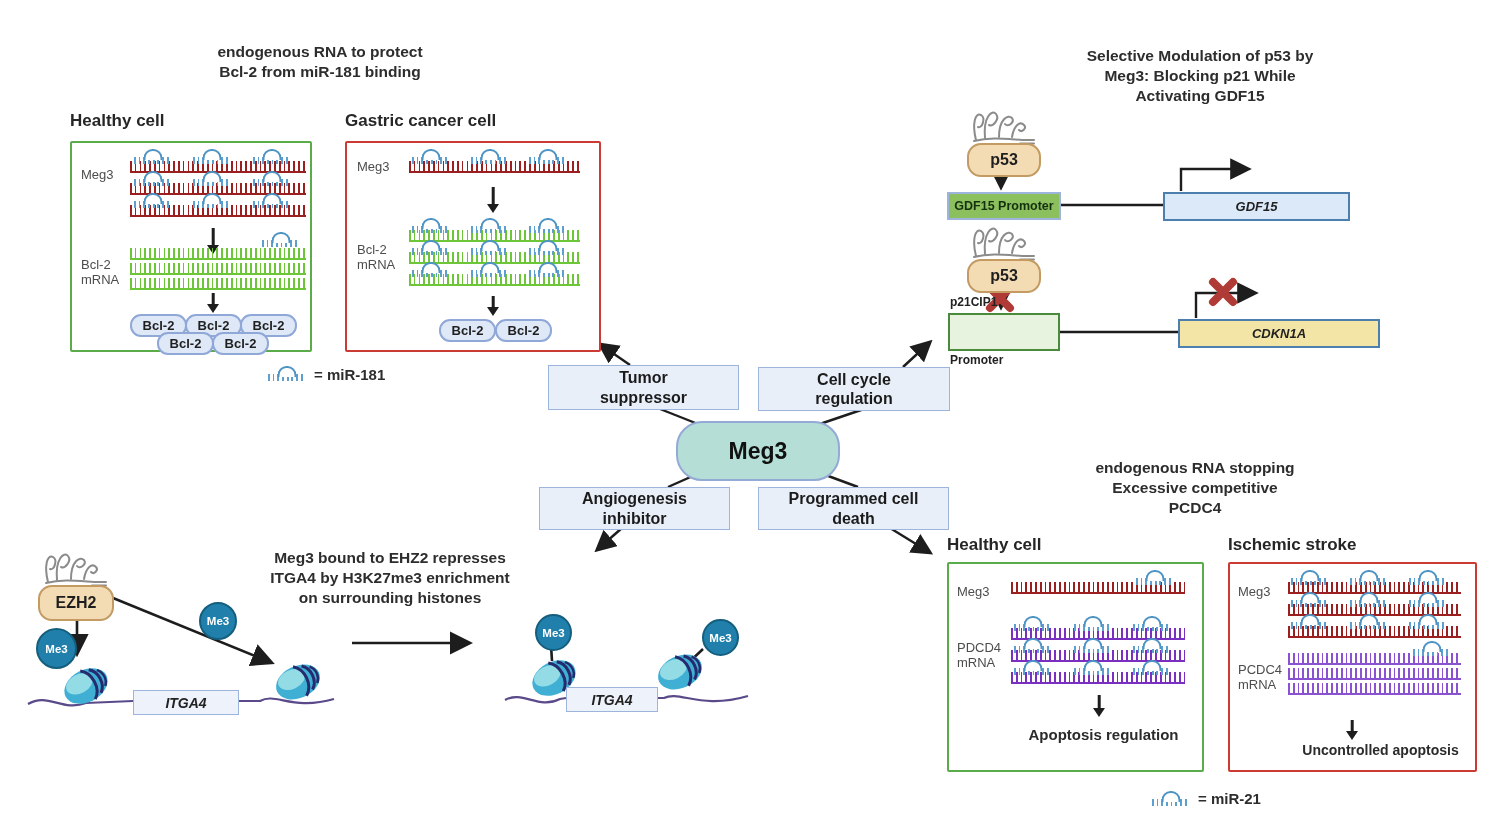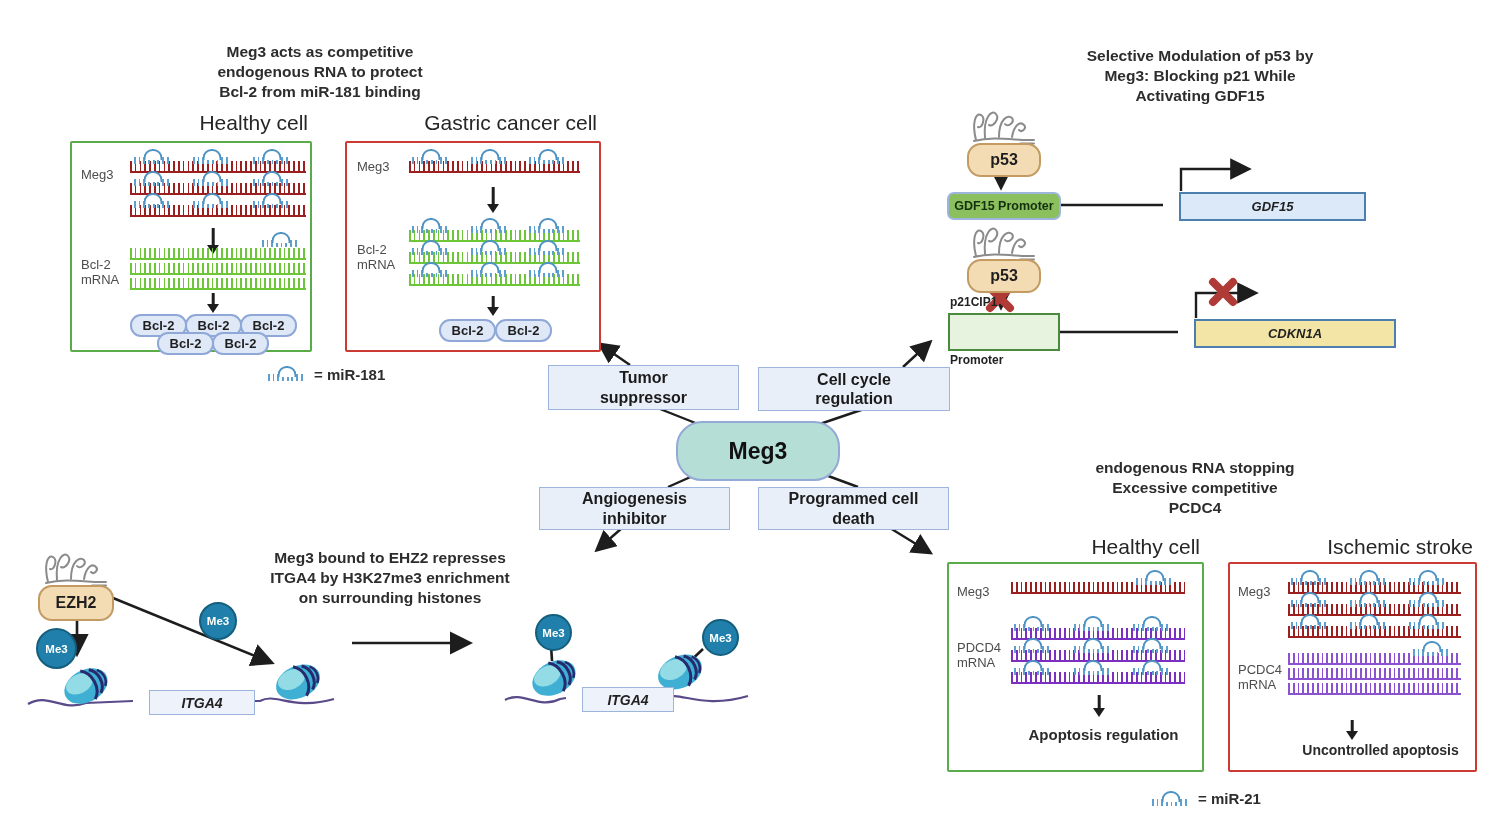--- a/index.html
+++ b/index.html
@@ -1,19 +1,19 @@
 <!DOCTYPE html>
 <html><head>
 <meta charset="utf-8">
 <style>
   html,body{margin:0;padding:0;background:#fff;}
   .canvas{position:relative;width:1507px;height:829px;background:#ffffff;overflow:hidden;
           font-family:"Liberation Sans",sans-serif;}
   .ttl{position:absolute;font-weight:bold;color:#2d2d2d;text-align:center;line-height:1.3;font-size:15.5px;}
-  .hdr{position:absolute;font-weight:normal;color:#262626;text-align:right;font-size:21px;}
+  .hdr{position:absolute;font-weight:bold;color:#262626;text-align:left;font-size:17px;}
   .cellbox{position:absolute;border-radius:2px;background:#fff;}
   .green-border{border:2.5px solid #5aac4a;}
   .red-border{border:2.5px solid #cc3b33;}
   .lbl{position:absolute;color:#4d4d4d;font-size:13px;line-height:1.18;}
   .strands{position:absolute;}
   .srow{position:relative;}
   .strand{position:absolute;left:0;right:0;bottom:0;height:10px;border-bottom:2.6px solid var(--sc);
           background:repeating-linear-gradient(90deg,var(--sc) 0 1.7px,transparent 1.7px 4.8px);}
   .mir{position:absolute;top:0;width:38px;height:13px;}
   .mir::before{content:'';position:absolute;left:0;right:0;bottom:0;height:7px;
@@ -33,21 +33,21 @@
         align-items:center;justify-content:center;font-weight:bold;font-size:23px;color:#111;}
   .tanpill{position:absolute;background:#f3dcb4;border:2px solid #c29a62;border-radius:14px;display:flex;
         align-items:center;justify-content:center;font-weight:bold;font-size:16px;color:#1e1e1e;}
   .me3{position:absolute;border-radius:50%;background:#2180ab;border:2px solid #145e7e;color:#fff;font-weight:bold;
         font-size:11.5px;display:flex;align-items:center;justify-content:center;}
   .promoter-green{position:absolute;background:#8cbf5e;border:2px solid #9db5dd;display:flex;align-items:center;
         justify-content:center;font-weight:bold;font-size:12.5px;color:#14310e;text-align:center;}
   .promoter-light{position:absolute;background:#e7f3df;border:2px solid #4a8a3c;display:flex;flex-direction:column;
         align-items:flex-start;justify-content:center;font-weight:bold;font-size:12px;color:#222;line-height:1.15;text-align:center;gap:44px;}
   .genebox{position:absolute;display:flex;align-items:center;justify-content:center;font-weight:bold;
-        font-style:italic;font-size:13px;color:#222;margin-left:16px;}
+        font-style:italic;font-size:13px;color:#222;}
   .gene-blue{background:#dbe9f8;border:2px solid #4d7fae;}
   .gene-yellow{background:#f3e5a5;border:2px solid #4d7fae;}
   .gene-plain{background:#eef3fb;border:1.8px solid #9db5dd;font-size:14px;}
   .result{position:absolute;font-weight:bold;color:#2b2b2b;text-align:center;padding-left:28px;}
   svg.overlay{position:absolute;left:0;top:0;pointer-events:none;}
 </style>
 </head>
 <body>
 
 <div class="canvas">
@@ -110,21 +110,20 @@
     <line x1="352" y1="643" x2="468" y2="643" stroke="#1d1d1d" stroke-width="2.6" marker-end="url(#ah)"></line>
     <path d="M505 700 C 523 690 538 710 560 699 L 566 698" stroke="#5a4a8a" stroke-width="2.2" fill="none"></path>
     <path d="M656 698 L 664 698 C 680 690 700 710 748 696" stroke="#5a4a8a" stroke-width="2.2" fill="none"></path>
     <line x1="551" y1="645" x2="552" y2="661" stroke="#1d1d1d" stroke-width="2.6"></line>
     <line x1="703" y1="649" x2="686" y2="665" stroke="#1d1d1d" stroke-width="2.6"></line>
     <use href="#hist" transform="translate(554,678) rotate(-28)"></use>
     <use href="#hist" transform="translate(680,672) rotate(-25)"></use>
   </svg>
 
   <div class="ttl" style="left:150px;top:42px;width:340px;">
-    <div>Meg3 acts as competitive</div>
     <div>endogenous RNA to protect</div>
     <div>Bcl-2 from miR-181 binding</div>
   </div>
 
   <div class="hdr" style="left:70px;top:111px;width:238px;">Healthy cell</div>
   <div class="cellbox green-border" style="left:70px;top:141px;width:238px;height:207px;">
     <div class="lbl" style="left:9px;top:24px;">Meg3</div>
     <div class="strands" style="left:58px;top:8px;width:176px;">
         <div class="srow" style="height: 22px;">
           <div class="strand" style="--sc: #9b1f1f;"></div>
@@ -213,21 +212,21 @@
 
   <span class="mir" style="left:268px;top:368px;"></span>
   <div class="legend" style="left:314px;top:366px;">= miR-181</div>
 
   <div class="ttl" style="left:1050px;top:46px;width:300px;">
     <div>Selective Modulation of p53 by</div>
     <div>Meg3: Blocking p21 While</div>
     <div>Activating GDF15</div>
   </div>
   <div class="tanpill" style="left:967px;top:143px;width:70px;height:30px;">p53</div>
-  <div class="promoter-green" style="left:947px;top:192px;width:110px;height:24px;border-radius:7px;">GDF15 Promoter</div>
+  <div class="promoter-green" style="left:947px;top:192px;width:110px;height:24px;">GDF15 Promoter</div>
   <div class="genebox gene-blue" style="left:1163px;top:192px;width:183px;height:25px;">GDF15</div>
   <div class="tanpill" style="left:967px;top:259px;width:70px;height:30px;">p53</div>
   <div class="promoter-light" style="left:948px;top:313px;width:108px;height:34px;">
     <div>p21CIP1</div>
     <div>Promoter</div>
   </div>
   <div class="genebox gene-yellow" style="left:1178px;top:319px;width:198px;height:25px;">CDKN1A</div>
 
   <div class="hubbox" style="left:548px;top:365px;width:189px;height:43px;">
     <div>Tumor</div>

